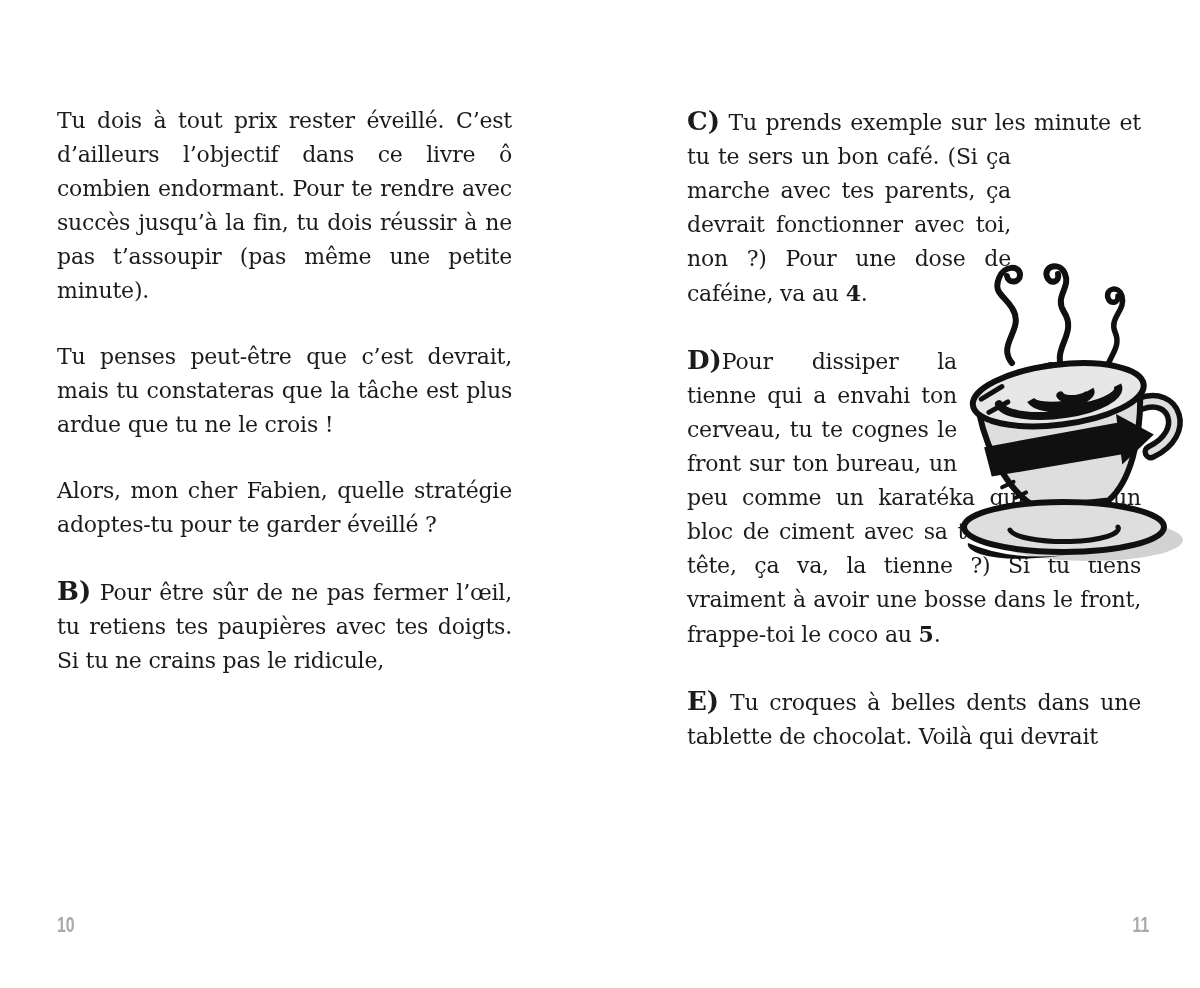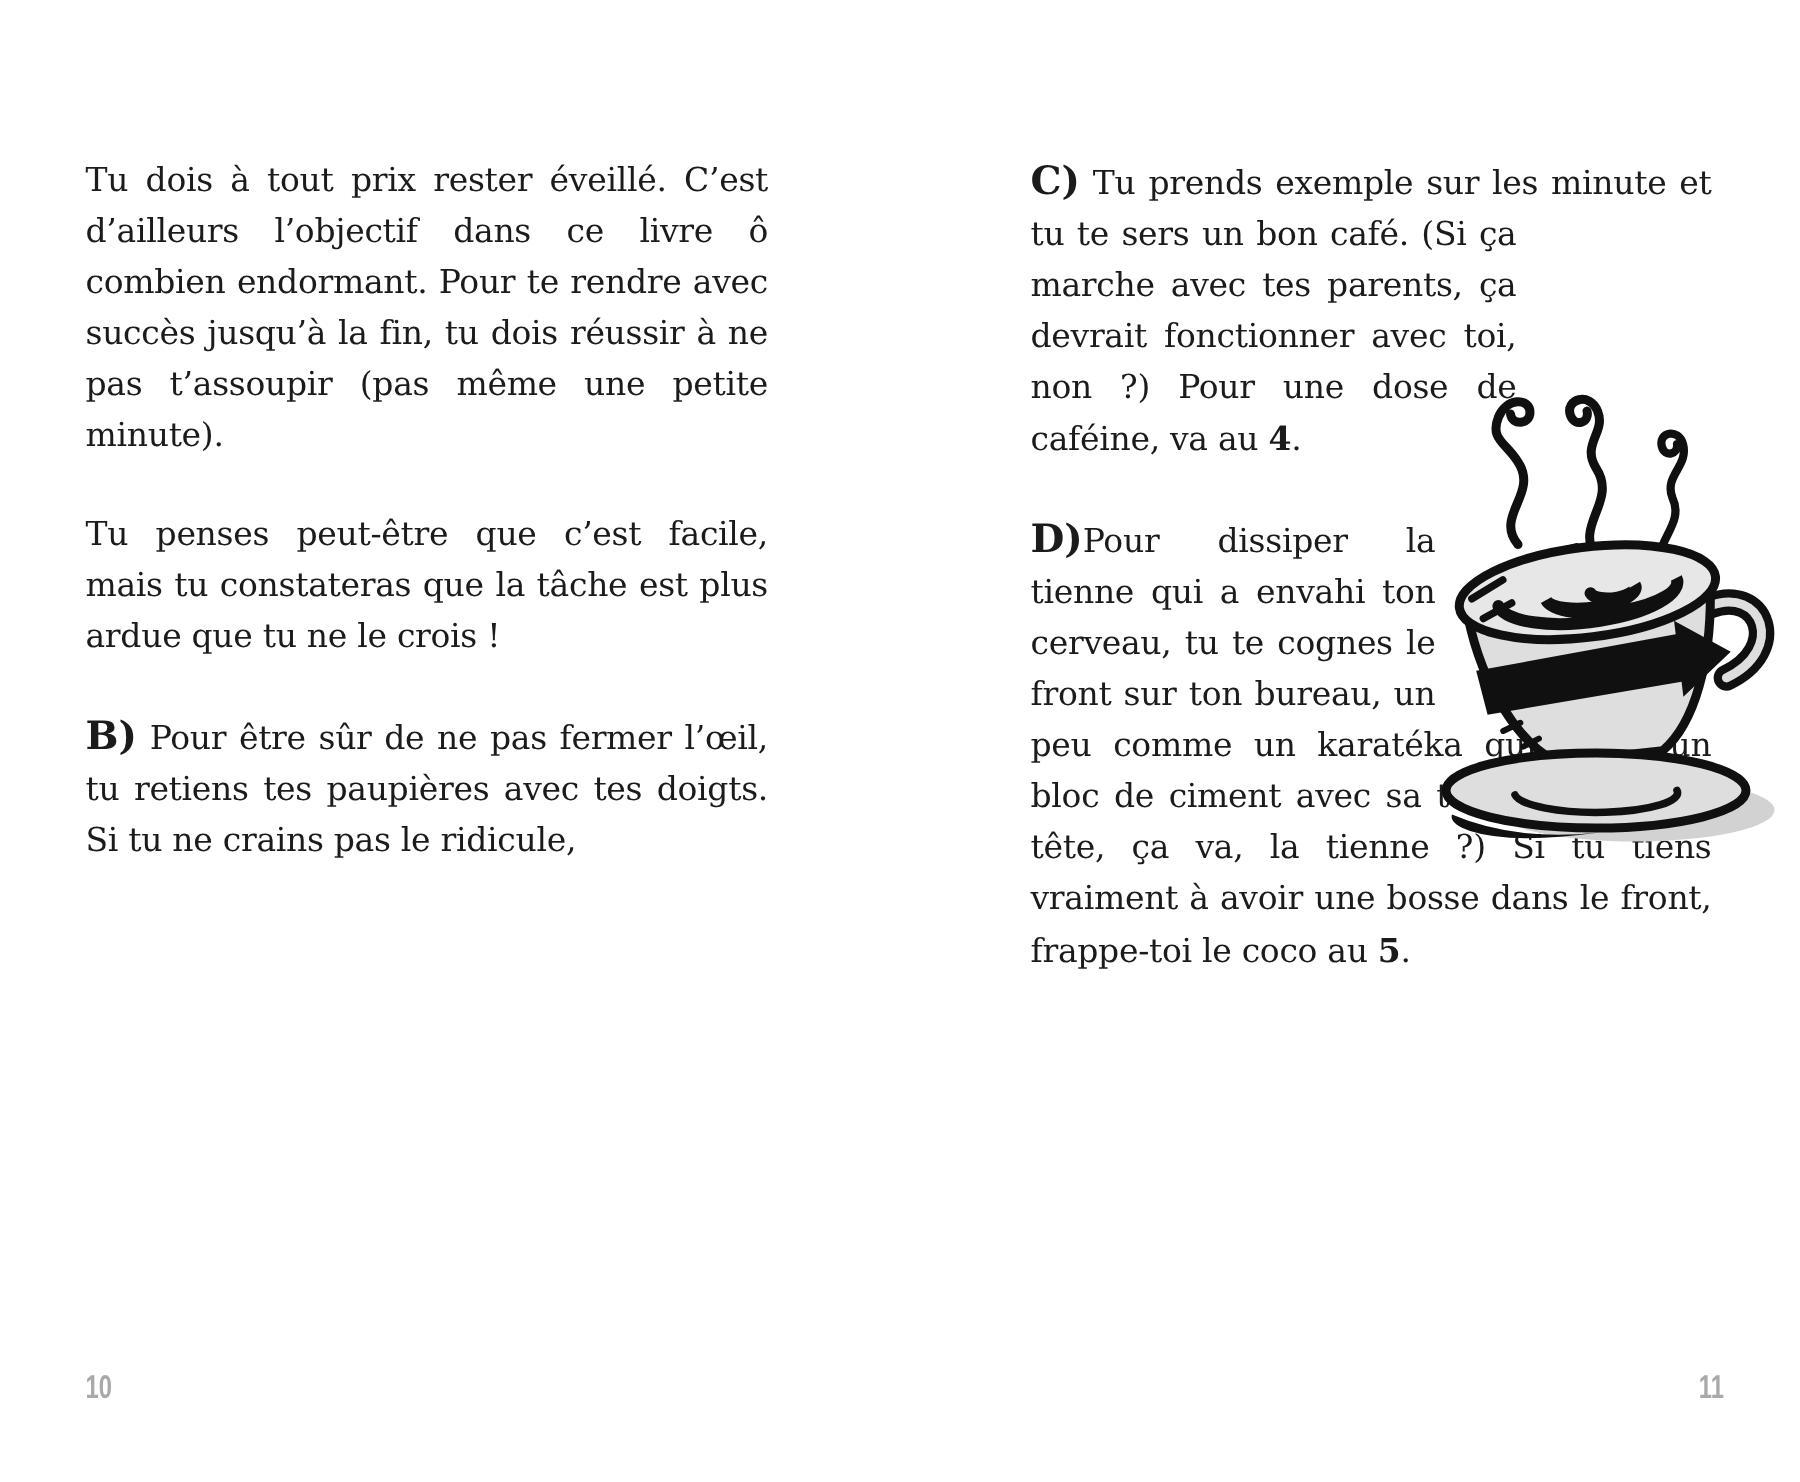--- a/index.html
+++ b/index.html
@@ -87,38 +87,40 @@
 </head>
 <body>
 
 <div class="spread">
 
   <div class="page page-left">
     <div class="content">
 
       <p class="para">Tu dois à tout prix rester éveillé. C’est d’ailleurs l’objectif dans ce livre ô combien endormant. Pour te rendre avec succès jusqu’à la fin, tu dois réussir à ne pas t’assoupir (pas même une petite minute).</p>
 
-      <p class="para">Tu penses peut-être que c’est facile, mais tu constateras que la tâche est plus ardue que tu ne le crois !</p>
+      <p class="para">Tu penses peut-être que c’est devrait, mais tu constateras que la tâche est plus ardue que tu ne le crois !</p>
 
+      <p class="para">Alors, mon cher Fabien, quelle stratégie adoptes-tu pour te garder éveillé ?</p>
 
 
       <p class="para"><b class="letter">B)</b><span> Pour être sûr de ne pas fermer l’œil, tu retiens tes paupières avec tes doigts. Si tu ne crains pas le ridicule,</span></p>
 
     </div>
     <div class="page-num page-num-left">10</div>
   </div>
 
   <div class="page page-right">
     <div class="content">
 
 
       <p class="para"><b class="letter">C)</b><span class="nowrap"> Tu prends exemple sur les minute</span><span class="float-steam"></span><span class="float-cup"></span> <span>et tu te sers un bon café. (Si ça marche avec tes parents, ça devrait fonctionner avec toi, non ?) Pour une dose de caféine, va au </span><b class="num">4</b><span>.</span></p>
 
       <p class="para"><b class="letter">D)</b><span>Pour dissiper la tienne qui a envahi ton cerveau, tu te cognes le front sur ton bureau, un peu comme un karatéka qui casse un bloc de ciment avec sa tête. (Parlant de tête, ça va, la tienne ?) Si tu tiens vraiment à avoir une bosse dans le front, frappe-toi le coco au </span><b class="num">5</b><span>.</span></p>
 
+      <p class="para"><b class="letter">E)</b><span> Tu croques à belles dents dans une tablette de chocolat. Voilà qui devrait</span></p>
 
     </div>
 
     <svg class="illustration" viewBox="0 0 235 330" width="235" height="330" aria-hidden="true">
 
       <ellipse cx="138" cy="297" rx="93" ry="21" fill="#d2d2d2"></ellipse>
 
       <g fill="none" stroke="#101010" stroke-linecap="round">
         <path d="M60,120 C44,101 74,86 60,65 C52,52 41,50 47,35 C52,22 68,22 68,32 C68,40 56,41 55,33" stroke-width="6"></path>
         <path d="M113,130 C96,107 127,92 112,69 C102,53 119,45 113,31 C108,18 91,23 95,34 C98,42 108,39 106,31" stroke-width="6"></path>

